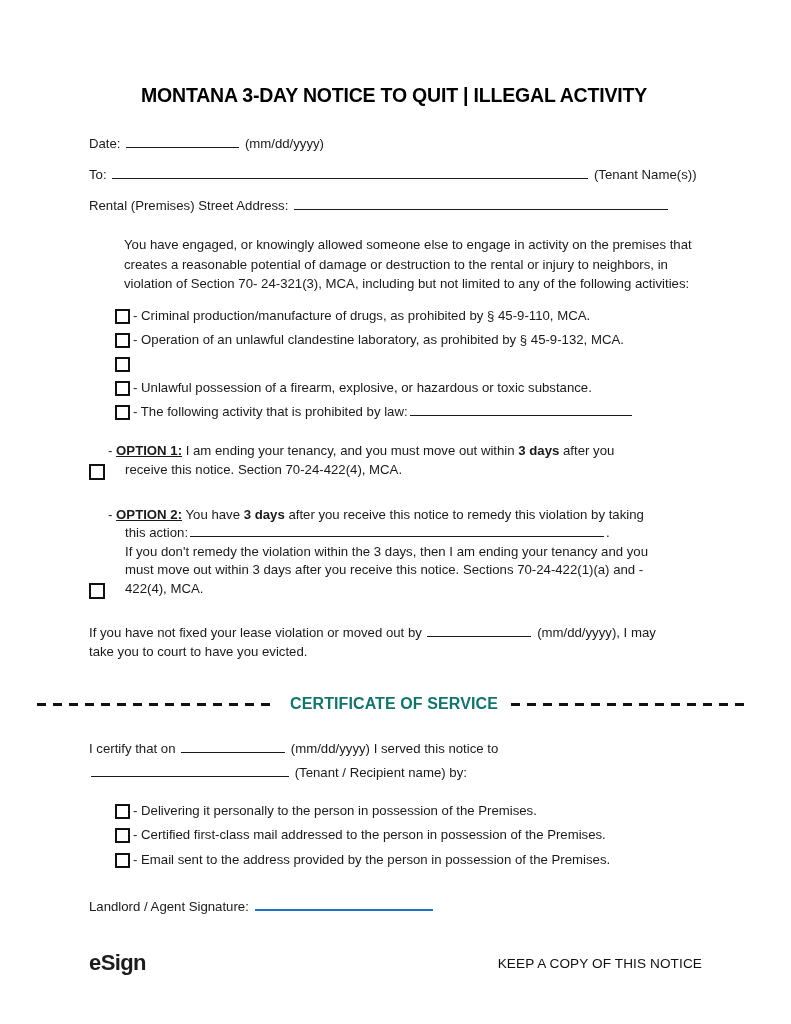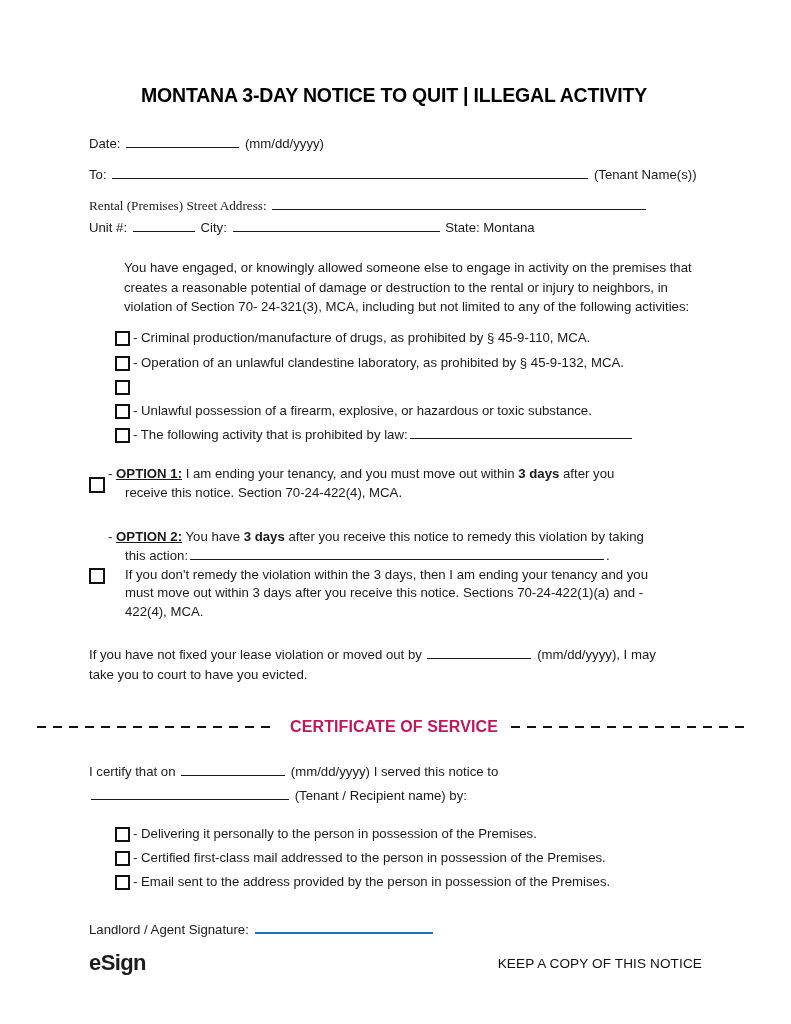--- a/index.html
+++ b/index.html
@@ -122,21 +122,21 @@
   }
   .chk-text {
     margin-left: 3px;
     white-space: nowrap;
   }
 
   
   .option-block {
     margin-top: 22px;
     display: flex;
-    align-items: center;
+    align-items: flex-end;
   }
   .option-block .chk-box {
     width: 12px;
     height: 12px;
     margin-top: 3px;
   }
   .option-body {
     margin-left: 3px;
     font-size: 13.2px;
     line-height: 1.41;
@@ -181,21 +181,21 @@
     display: inline-block;
     width: 9px;
     height: 2.4px;
     background: #111;
     margin-right: 7px;
   }
   .cert-title {
     font-size: 16px;
     font-weight: bold;
     letter-spacing: 0.1px;
-    color: #be185d;
+    color: #0f766e;
     white-space: nowrap;
   }
 
   .cert-body {
     margin-top: 26px;
     font-size: 13.2px;
     line-height: 1.55;
   }
   .cert-body .l2 { display: block; margin-top: 3px; }
 
@@ -246,32 +246,25 @@
       <span class="rule w-date"></span>
       <span>(mm/dd/yyyy)</span>
     </div>
 
     <div class="line-row">
       <span>To:</span>
       <span class="rule w-to"></span>
       <span>(Tenant Name(s))</span>
     </div>
 
-    <div class="line-row" style="margin-bottom:5px;font-family:Liberation Serif, serif;">
+    <div class="line-row" style="margin-bottom:12px;">
       <span>Rental (Premises) Street Address:</span>
       <span class="rule w-street"></span>
     </div>
 
-    <div class="line-row">
-      <span>Unit #:</span>
-      <span class="rule w-unit"></span>
-      <span>City:</span>
-      <span class="rule w-city"></span>
-      <span>State: Montana</span>
-    </div>
 
     <p class="para body-para">You have engaged, or knowingly allowed someone else to engage in activity on the premises that creates a reasonable potential of damage or destruction to the rental or injury to neighbors, in violation of Section 70- 24-321(3), MCA, including but not limited to any of the following activities:</p>
 
     <div class="chk-list">
 
       <div class="chk-item">
         <span class="chk-box"></span>
         <span class="chk-text">- Criminal production/manufacture of drugs, as prohibited by § 45-9-110, MCA.</span>
       </div>
 

